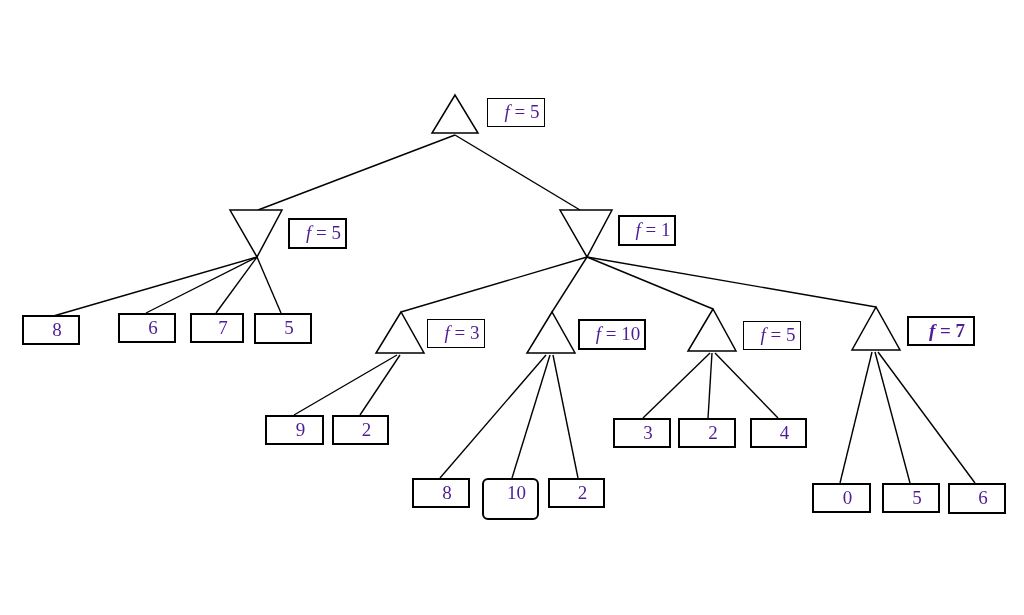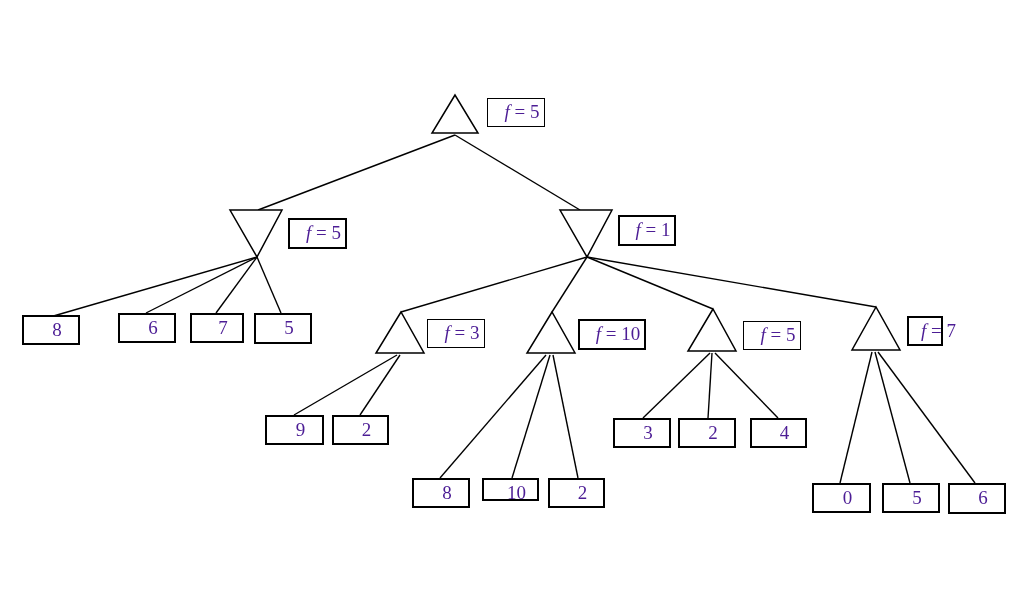--- a/index.html
+++ b/index.html
@@ -92,32 +92,32 @@
     <polygon points="713,309 688,351 736,351" fill="#fff" stroke="#000" stroke-width="1.5"></polygon>
     <polygon points="876,307 852,350 900,350" fill="#fff" stroke="#000" stroke-width="1.5"></polygon>
   </svg>
 
   <div class="box flabel thin" style="left:487px; top:98px;  width:58px; height:29px;">f = 5</div>
   <div class="box flabel" style="left:288px; top:218px; width:59px; height:31px;">f = 5</div>
   <div class="box flabel" style="left:618px; top:215px; width:58px; height:31px;">f = 1</div>
   <div class="box flabel thin" style="left:427px; top:319px; width:58px; height:29px;">f = 3</div>
   <div class="box flabel" style="left:578px; top:319px; width:68px; height:31px;">f = 10</div>
   <div class="box flabel thin" style="left:743px; top:321px; width:58px; height:29px;">f = 5</div>
-  <div class="box flabel" style="left:907px; top:316px; width:36px; height:30px;">f = 7</div>
+  <div class="box flabel" style="left:907px; top:316px; width:68px; height:30px;font-weight:bold;">f = 7</div>
 
   <div class="box leaf" style="left:22px;  top:315px; width:58px; height:30px;">8</div>
   <div class="box leaf" style="left:118px; top:313px; width:58px; height:30px;">6</div>
   <div class="box leaf" style="left:190px; top:313px; width:54px; height:30px;">7</div>
   <div class="box leaf" style="left:254px; top:313px; width:58px; height:31px;">5</div>
 
   <div class="box leaf" style="left:265px; top:415px; width:59px; height:30px;">9</div>
   <div class="box leaf" style="left:332px; top:415px; width:57px; height:30px;">2</div>
 
   <div class="box leaf" style="left:412px; top:478px; width:58px; height:30px;">8</div>
-  <div class="box leaf" style="left:482px; top:478px; width:57px; height:23px;">10</div>
+  <div class="box leaf" style="left:482px; top:478px; width:57px; height:42px;border-radius:6px;">10</div>
   <div class="box leaf" style="left:548px; top:478px; width:57px; height:30px;">2</div>
 
   <div class="box leaf" style="left:613px; top:418px; width:58px; height:30px;">3</div>
   <div class="box leaf" style="left:678px; top:418px; width:58px; height:30px;">2</div>
   <div class="box leaf" style="left:750px; top:418px; width:57px; height:30px;">4</div>
 
   <div class="box leaf" style="left:812px; top:483px; width:59px; height:30px;">0</div>
   <div class="box leaf" style="left:882px; top:483px; width:58px; height:30px;">5</div>
   <div class="box leaf" style="left:948px; top:483px; width:58px; height:31px;">6</div>
 

